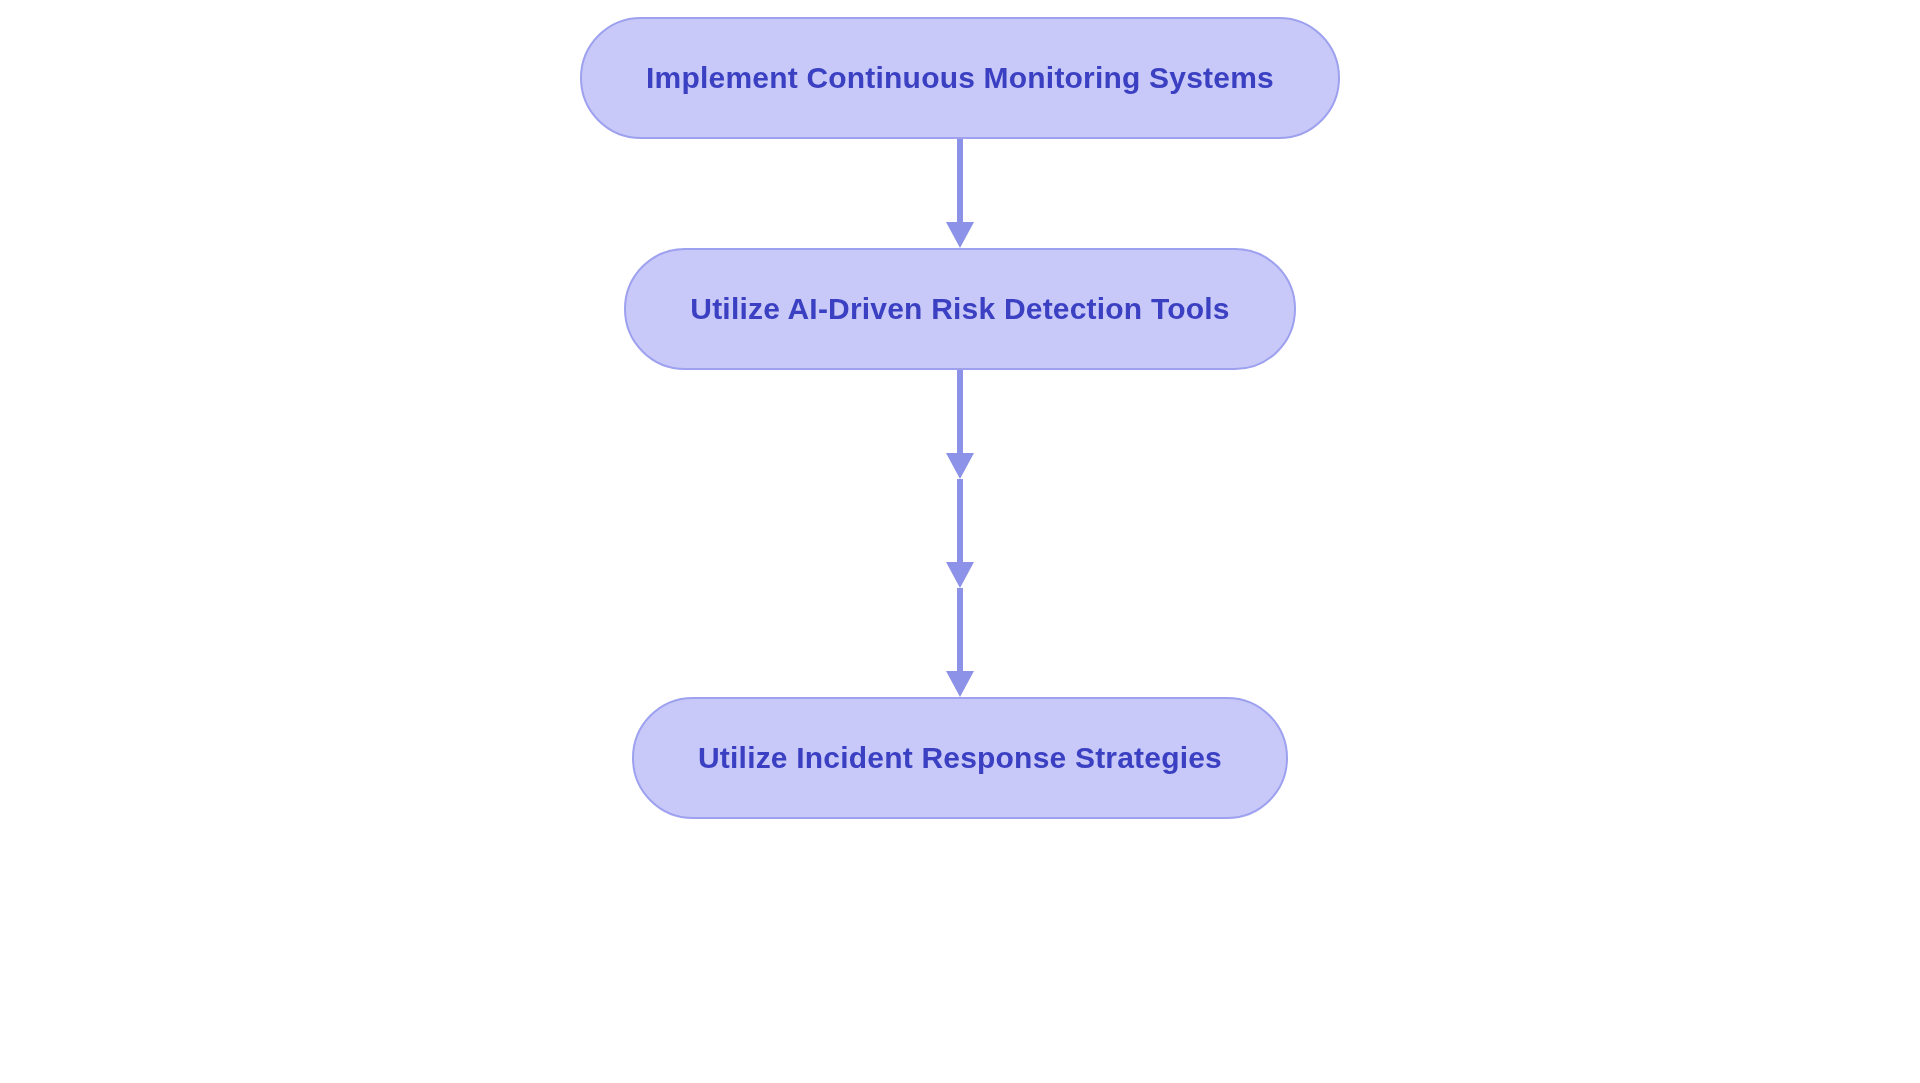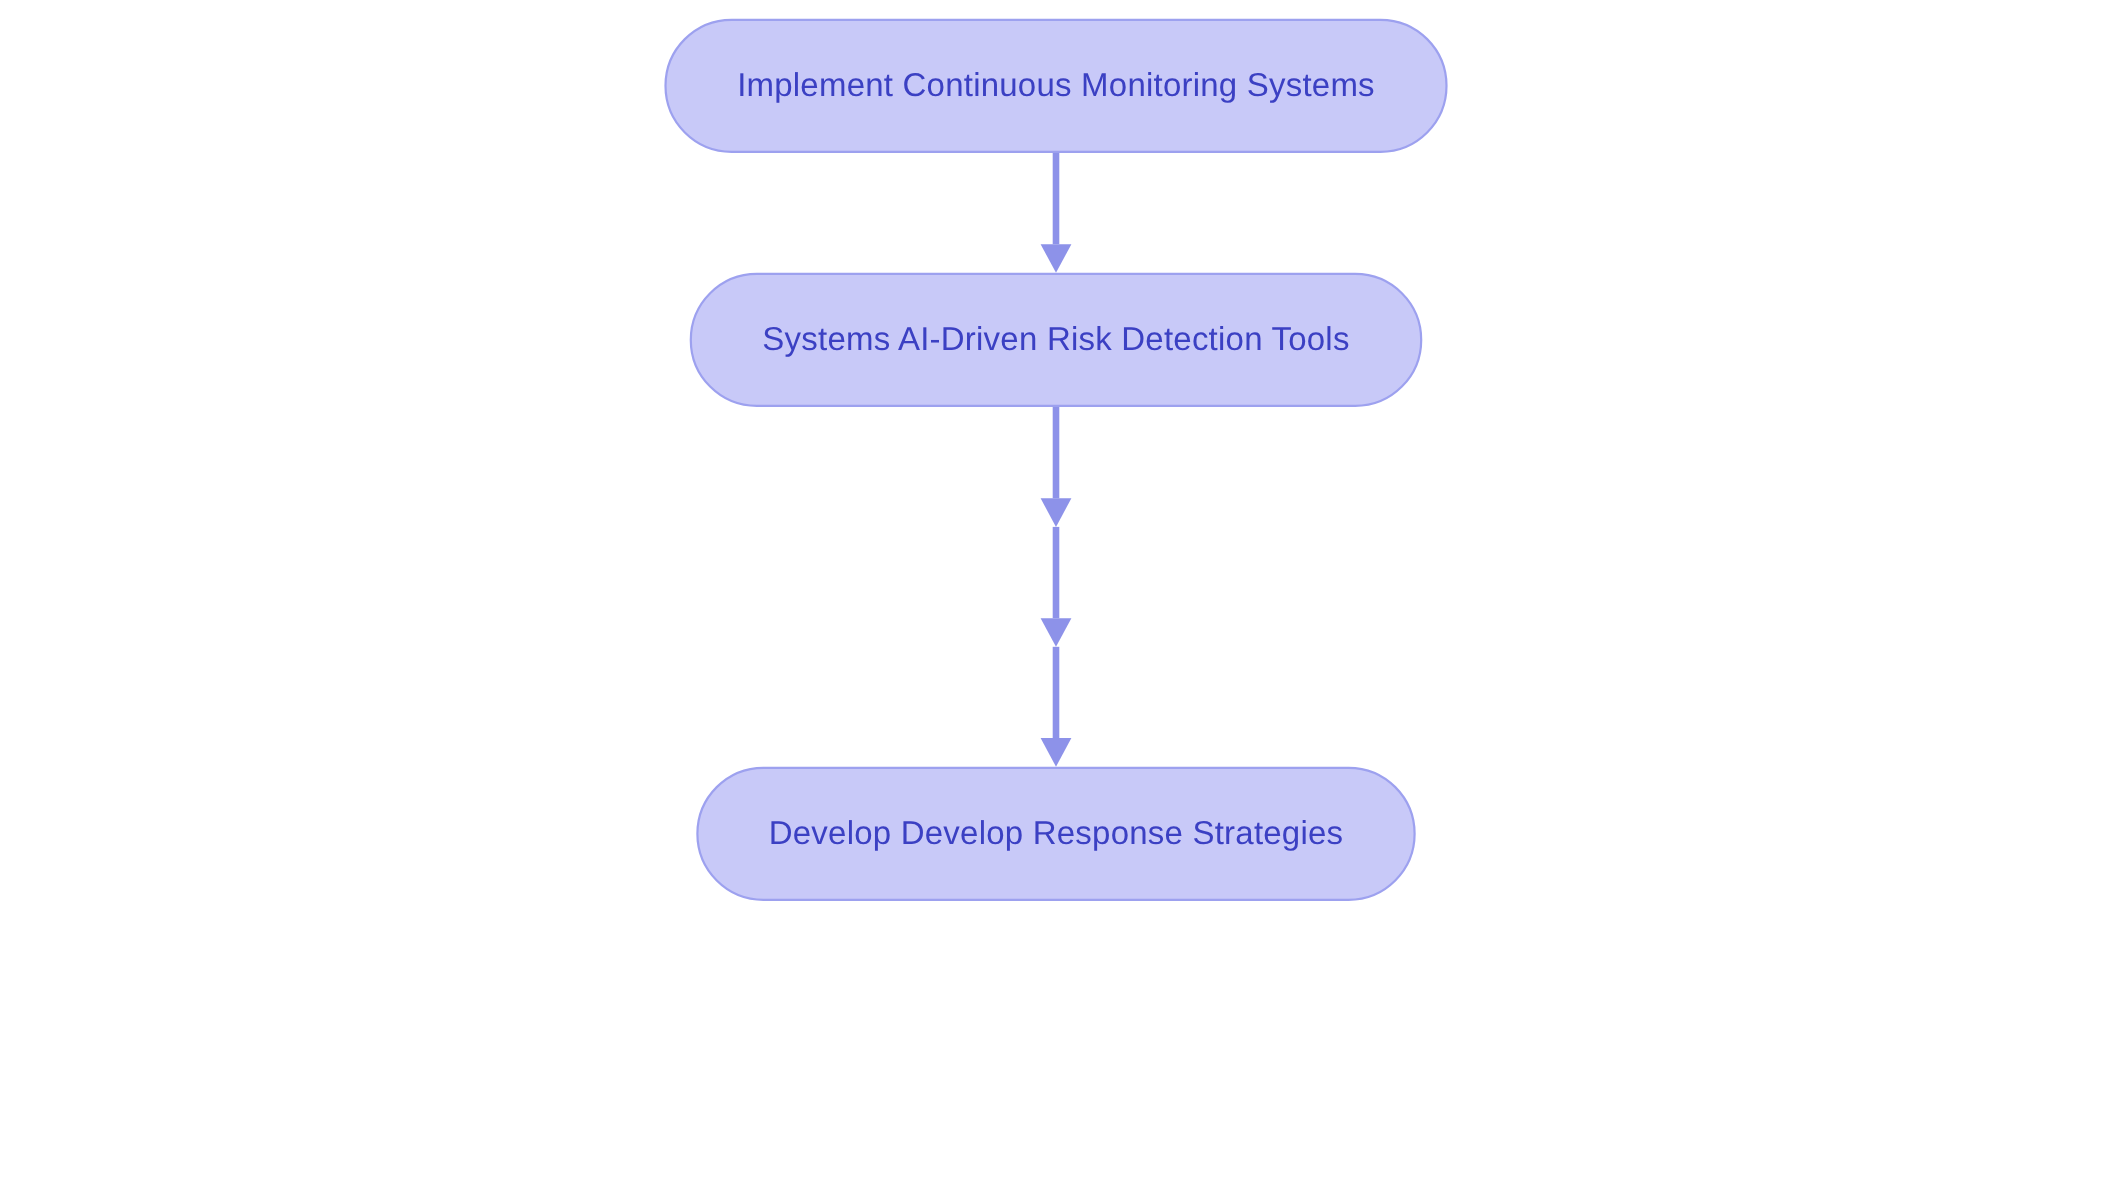--- a/index.html
+++ b/index.html
@@ -33,21 +33,21 @@
     border: 2px solid var(--node-border);
     border-radius: 61px;
     display: flex;
     align-items: center;
     justify-content: center;
     flex: 0 0 auto;
   }
   .node-label {
     color: var(--node-text);
     font-size: 30px;
-    font-weight: 400;
+    font-weight: 700;
     letter-spacing: 0.2px;
     white-space: nowrap;
     text-align: center;
   }
   .arrow {
     height: 109px;
     display: flex;
     flex-direction: column;
     align-items: center;
     flex: 0 0 auto;
@@ -74,37 +74,37 @@
   <div class="node">
     <span class="node-label">Implement Continuous Monitoring Systems</span>
   </div>
 
   <div class="arrow">
     <div class="arrow-shaft"></div>
     <div class="arrow-head"></div>
   </div>
 
   <div class="node">
-    <span class="node-label">Systems AI-Driven Risk Detection Tools</span>
+    <span class="node-label">Utilize AI-Driven Risk Detection Tools</span>
   </div>
 
   <div class="arrow">
     <div class="arrow-shaft"></div>
     <div class="arrow-head"></div>
   </div>
 
 
   <div class="arrow">
     <div class="arrow-shaft"></div>
     <div class="arrow-head"></div>
   </div>
 
 
   <div class="arrow">
     <div class="arrow-shaft"></div>
     <div class="arrow-head"></div>
   </div>
 
   <div class="node">
-    <span class="node-label">Develop Develop Response Strategies</span>
+    <span class="node-label">Utilize Incident Response Strategies</span>
   </div>
 
 </div>
 
 </body></html>

